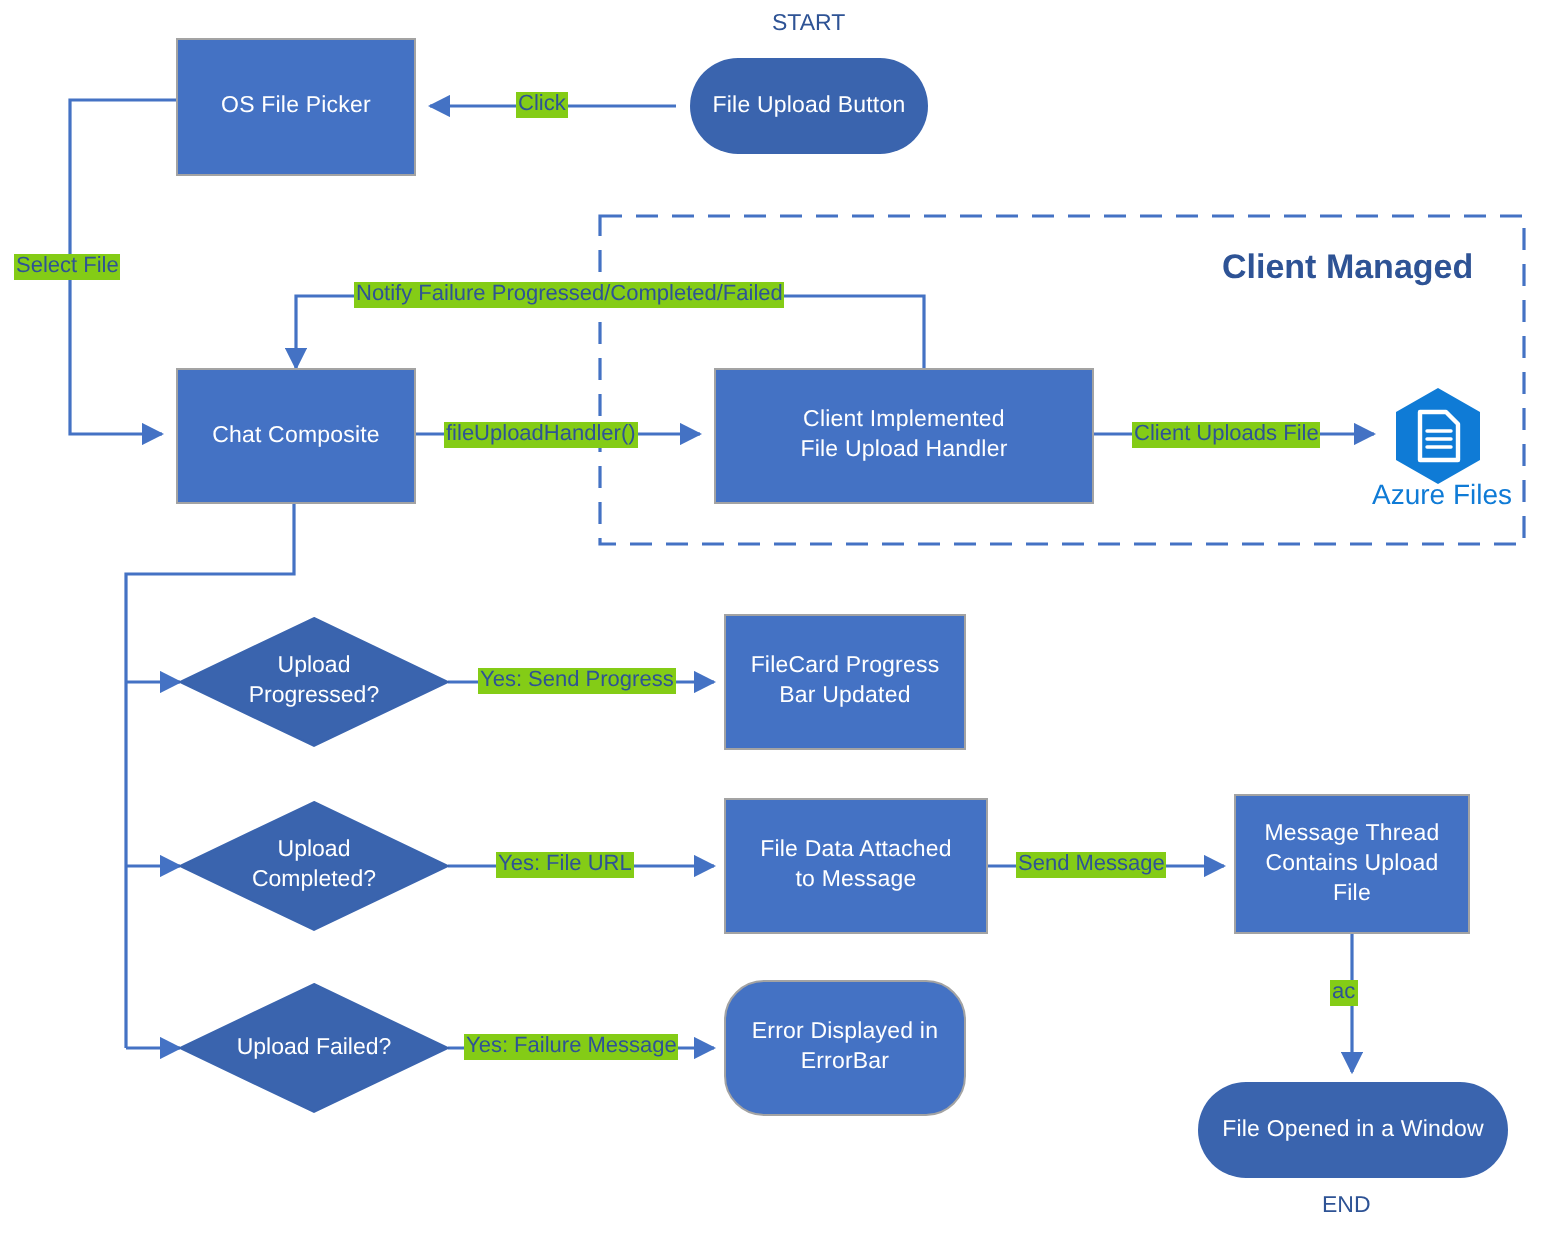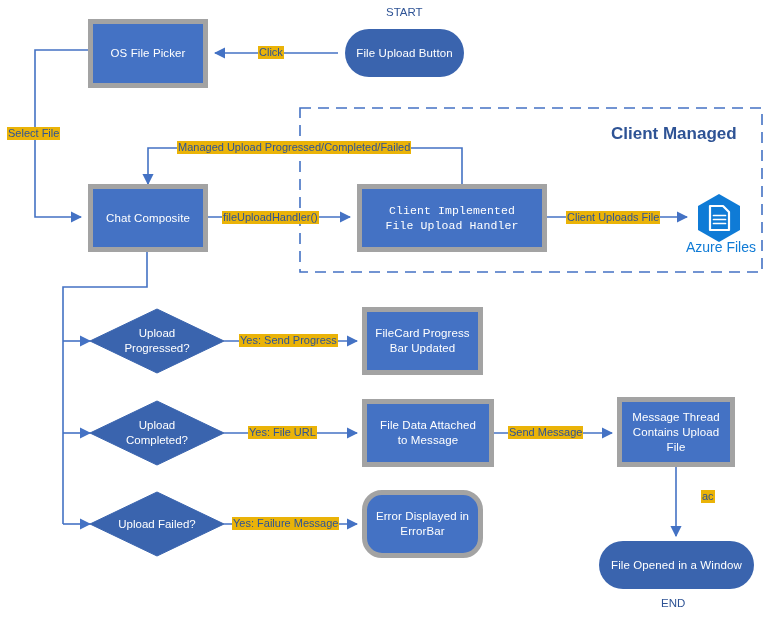--- a/index.html
+++ b/index.html
@@ -31,21 +31,21 @@
     justify-content: center;
     text-align: center;
     color: #ffffff;
     font-size: 11.5px;
     line-height: 15px;
     letter-spacing: 0.1px;
     z-index: 3;
   }
   .rect-node {
     background: #4472C4;
-    border: 5px solid #a3a3a3;
+    border: 1px solid #a3a3a3;
   }
   .round-node {
     background: #3A64AE;
     border-radius: 999px;
   }
   .node span {
     display: block;
     padding: 0 5px;
     white-space: pre-line;
   }
@@ -57,21 +57,21 @@
     text-align: center;
     white-space: pre-line;
     z-index: 4;
     pointer-events: none;
   }
   .edge-label {
     position: absolute;
     color: #2E5395;
     font-size: 11px;
     line-height: 13px;
-    background: #eab308;
+    background: #84cc16;
     white-space: nowrap;
     z-index: 5;
     padding: 0 1px;
   }
   .anno {
     position: absolute;
     color: #2E5395;
     font-size: 11.5px;
     line-height: 14px;
     white-space: nowrap;
@@ -168,21 +168,21 @@
   </div>
 
   <div class="node round-node" style="left:345px; top:29px; width:119px; height:48px;">
     <span>File Upload Button</span>
   </div>
 
   <div class="node rect-node" style="left:88px; top:184px; width:120px; height:68px;">
     <span>Chat Composite</span>
   </div>
 
-  <div class="node rect-node" style="left:357px; top:184px; width:190px; height:68px;font-family:Liberation Mono, monospace;">
+  <div class="node rect-node" style="left:357px; top:184px; width:190px; height:68px;">
     <span>Client Implemented
 File Upload Handler</span>
   </div>
 
   <div class="azure-label" style="left:686px; top:240px; width:67px;">Azure Files</div>
 
   <div class="diamond-label" style="left:107px; top:326px; width:100px;">Upload
 Progressed?</div>
   <div class="diamond-label" style="left:107px; top:418px; width:100px;">Upload
 Completed?</div>
@@ -209,29 +209,29 @@
   </div>
 
   <div class="node round-node" style="left:599px; top:541px; width:155px; height:48px;">
     <span>File Opened in a Window</span>
   </div>
 
   <div class="edge-label" style="left:258px; top:46px;">Click</div>
 
   <div class="edge-label" style="left:7px; top:127px;">Select File</div>
 
-  <div class="edge-label" style="left:177px; top:141px;">Managed Upload Progressed/Completed/Failed</div>
+  <div class="edge-label" style="left:177px; top:141px;">Notify Failure Progressed/Completed/Failed</div>
 
   <div class="edge-label" style="left:222px; top:211px;">fileUploadHandler()</div>
 
   <div class="edge-label" style="left:566px; top:211px;">Client Uploads File</div>
 
   <div class="edge-label" style="left:239px; top:334px;">Yes: Send Progress</div>
 
   <div class="edge-label" style="left:248px; top:426px;">Yes: File URL</div>
 
   <div class="edge-label" style="left:232px; top:517px;">Yes: Failure Message</div>
 
   <div class="edge-label" style="left:508px; top:426px;">Send Message</div>
 
-  <div class="edge-label" style="left:665px; top:490px;margin-left:36px;">ac</div>
+  <div class="edge-label" style="left:665px; top:490px;">ac</div>
 
 </div>
 
 </body></html>

